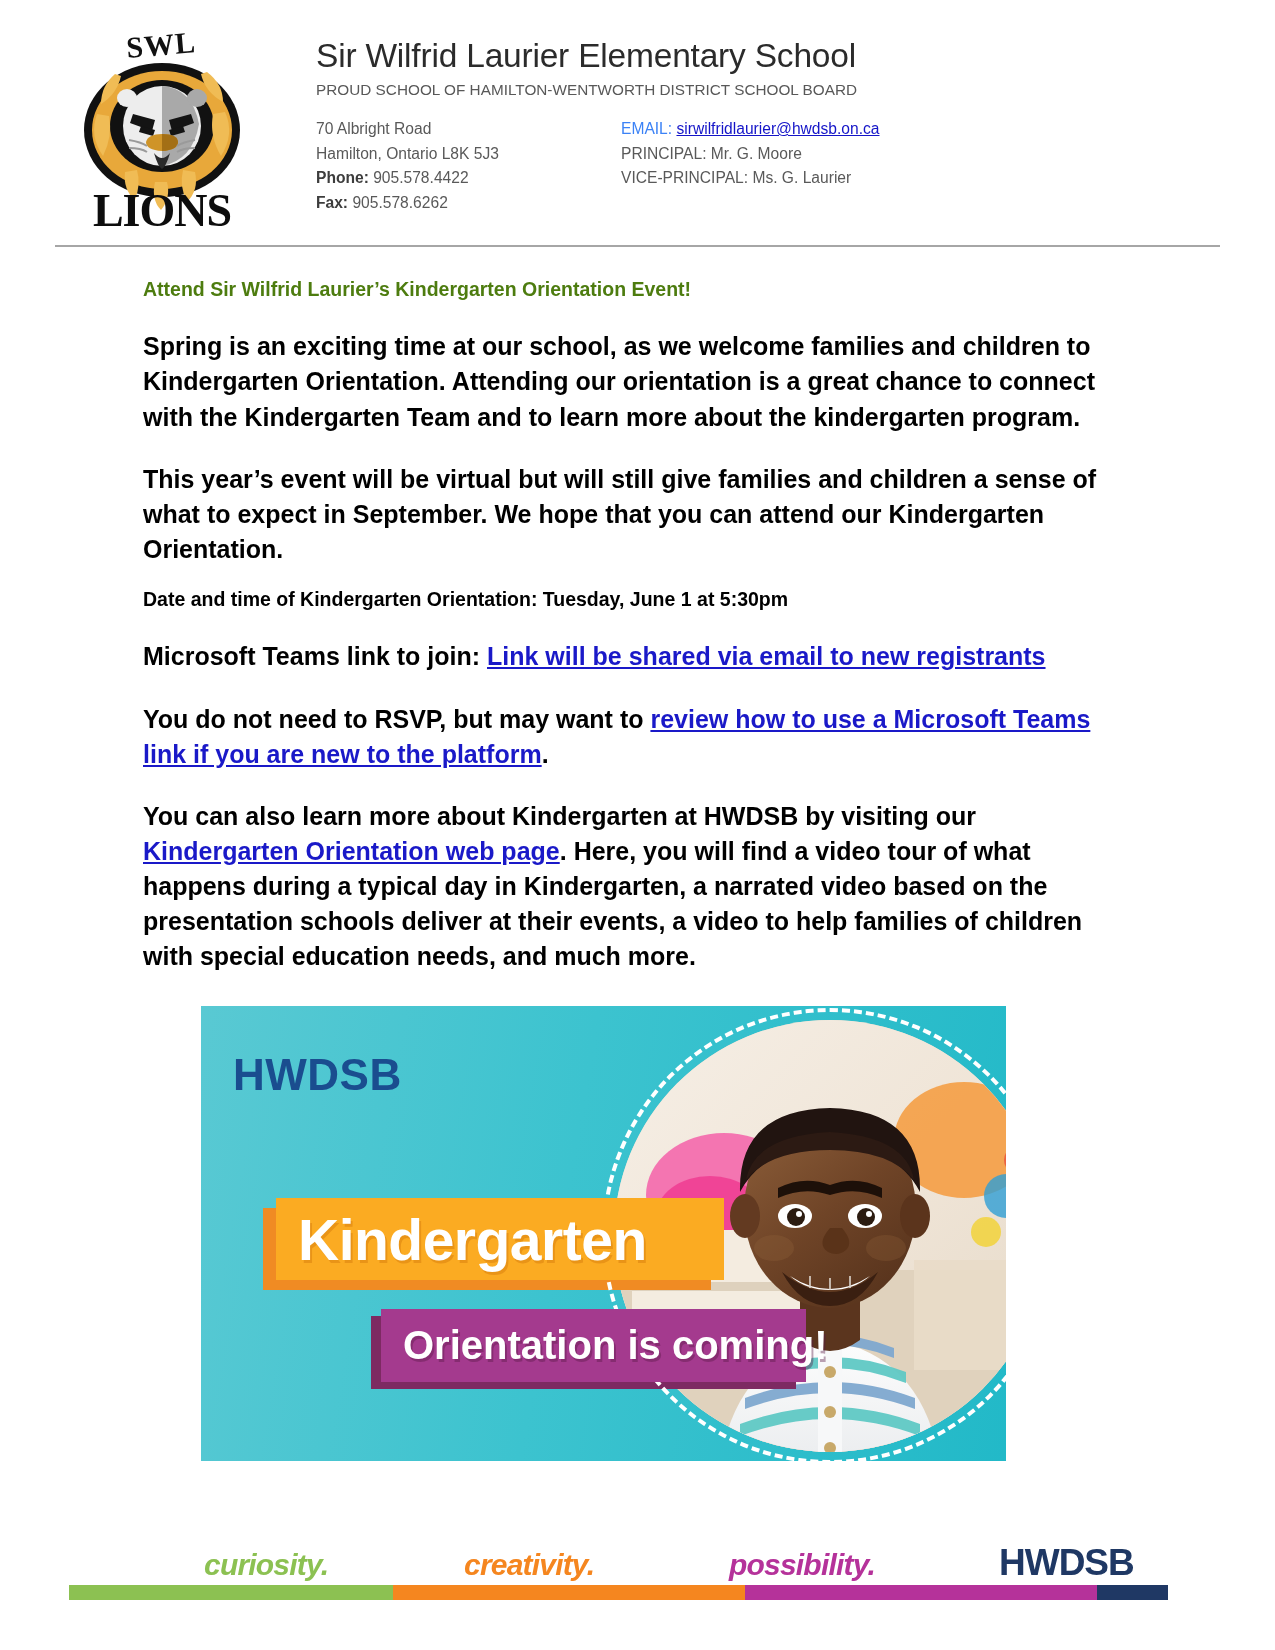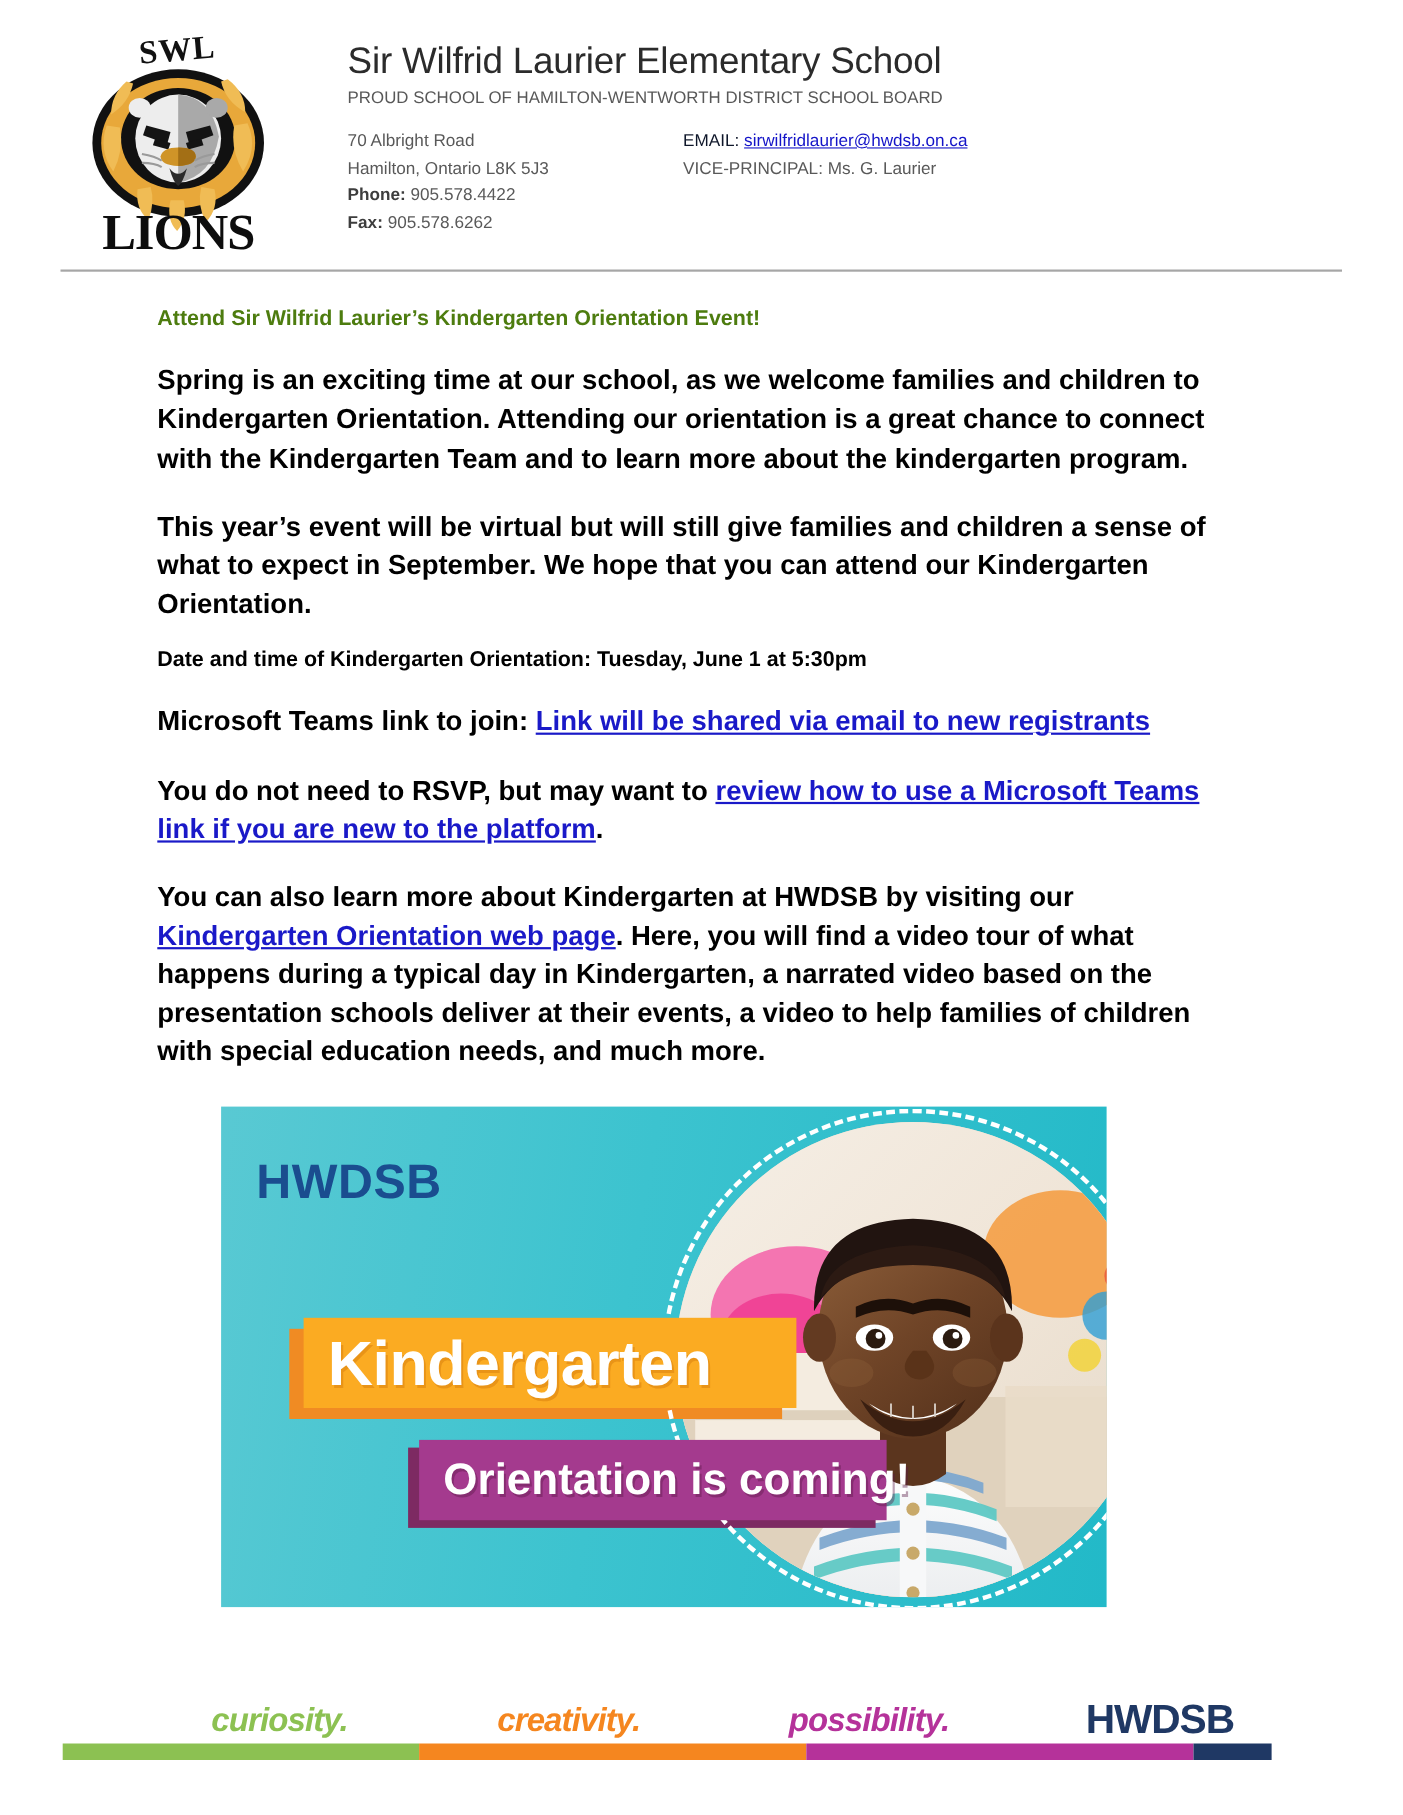--- a/index.html
+++ b/index.html
@@ -57,21 +57,21 @@
   }
   .contact-col-left { width: 305px; flex: 0 0 305px; }
   .contact-col-right { flex: 1; }
   .contact-line {
     font-size: 15.6px;
     color: #595959;
     line-height: 1.58;
     white-space: nowrap;
   }
   .contact-line b { color: #3d3d3d; font-weight: 700; }
-  .contact-line .lbl { color: #0f172a; }
+  .contact-line .lbl { color: #3b82f6; }
   .email-link {
     color: #1414c8;
     text-decoration: underline;
   }
   .wwwline {
     font-size: 15.6px;
     color: #3d3d3d;
     font-weight: 700;
     line-height: 1.58;
     white-space: nowrap;
@@ -213,21 +213,21 @@
     font-weight: 700;
     color: #ffffff;
     line-height: 67px;
     text-shadow: 2px 3px 0 rgba(90,25,70,0.4);
     text-align: center;
   }
 
   
   .footer {
     position: absolute;
-    left: 0;
+    left: 12px;
     bottom: 50px;
     width: 1213px;
   }
   .footer-words {
     position: relative;
     height: 42px;
     margin: 0 57px;
   }
   .fw {
     position: absolute;
@@ -321,20 +321,21 @@
 
     <div class="contact-grid">
       <div class="contact-col-left">
         <div class="contact-line">70 Albright Road</div>
         <div class="contact-line">Hamilton, Ontario  L8K 5J3</div>
         <div class="contact-line"><b>Phone:</b><span> 905.578.4422</span></div>
         <div class="contact-line"><b>Fax:</b><span> 905.578.6262</span></div>
       </div>
       <div class="contact-col-right">
         <div class="contact-line"><span class="lbl">EMAIL: </span><a class="email-link" href="#">sirwilfridlaurier@hwdsb.on.ca</a></div>
+        <div class="contact-line">PRINCIPAL: Mr. G. Moore</div>
         <div class="contact-line">VICE-PRINCIPAL: Ms. G. Laurier</div>
       </div>
     </div>
   </div>
 </div>
 <div class="header-rule"></div>
 
 <div class="content">
 
   <div class="h-lead">Attend Sir Wilfrid Laurier’s Kindergarten Orientation Event!</div>

